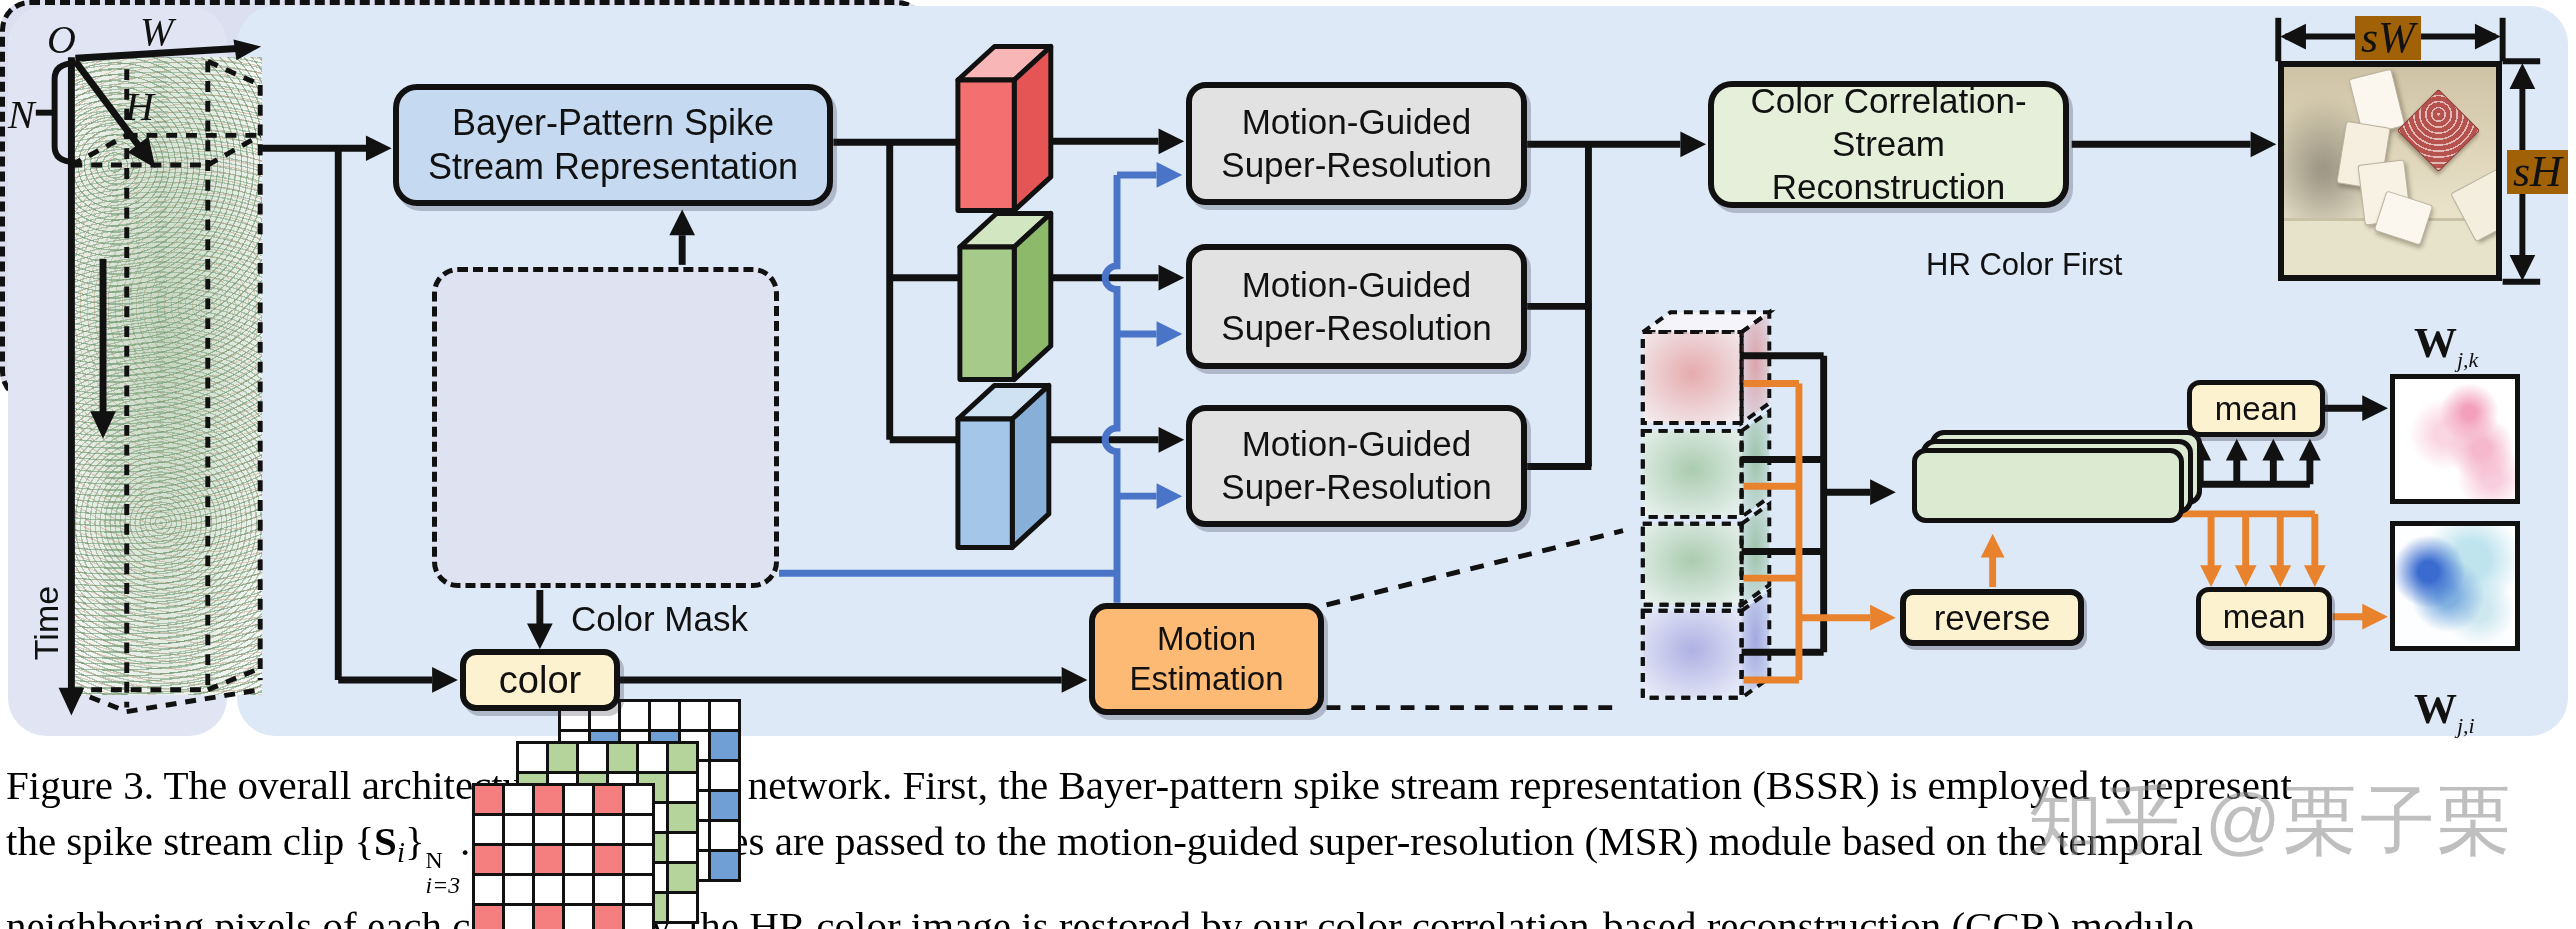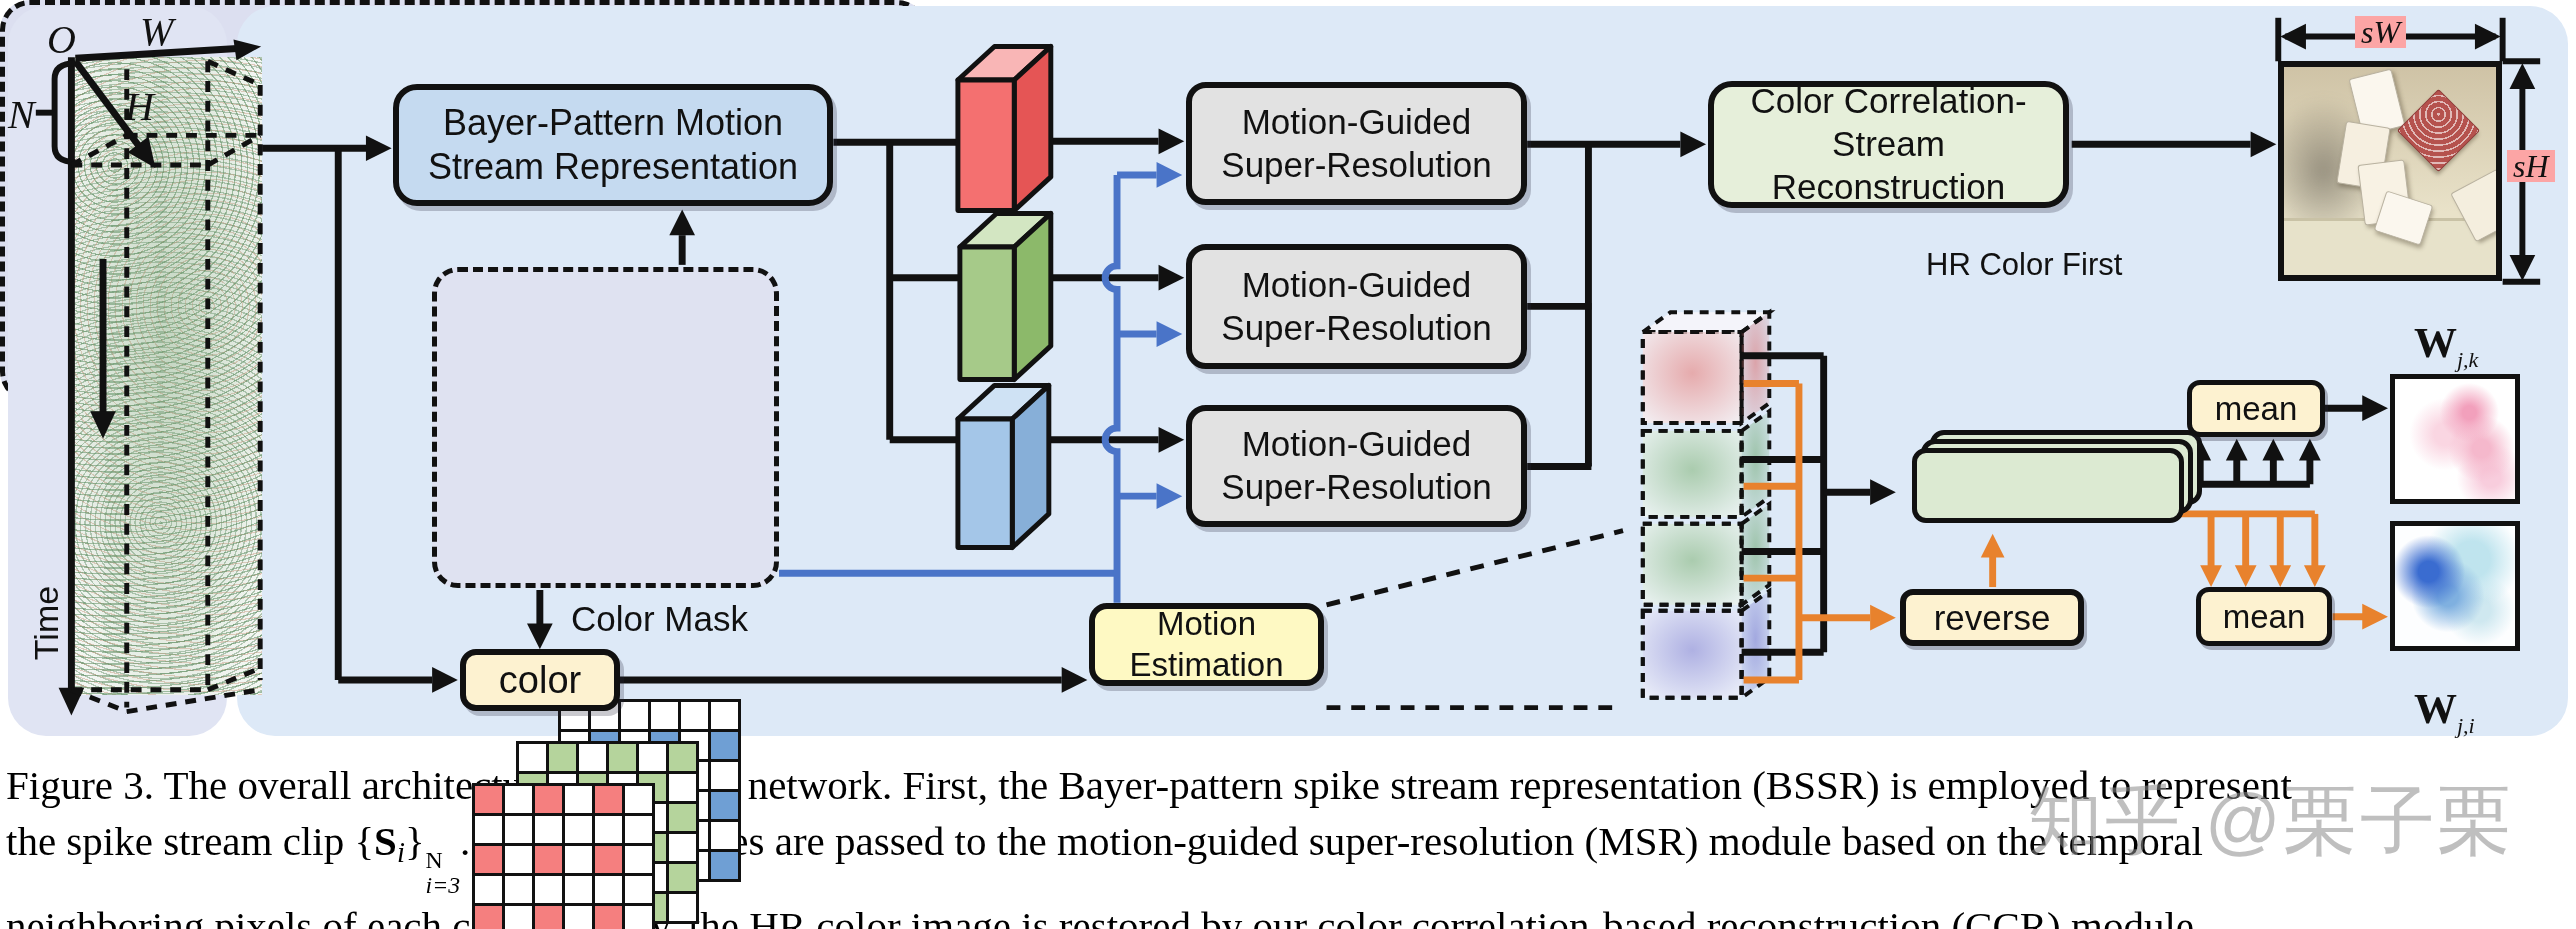--- a/index.html
+++ b/index.html
@@ -12,36 +12,36 @@
   #inset-panel{left:1623px;top:306px;width:927px;height:402px;background:#dcdff0;
                border:5px dashed #111;border-radius:30px;box-sizing:border-box;}
   .box{position:absolute;box-sizing:border-box;border:6px solid #111;border-radius:20px;
        display:flex;flex-direction:column;align-items:center;justify-content:center;
        text-align:center;color:#111;box-shadow:4px 5px 0 rgba(40,40,60,.25);}
   .box .l{display:block;line-height:1.22;}
   #bssr{left:393px;top:84px;width:440px;height:122px;background:#c5daf0;font-size:36px;border-radius:24px;}
   .msr{left:1186px;width:341px;height:123px;background:#e2e2e2;font-size:35px;}
   #msr-1{top:82px;} #msr-2{top:244px;height:125px;} #msr-3{top:405px;height:122px;}
   #ccr{left:1708px;top:81px;width:361px;height:127px;background:#e6efda;font-size:35px;border-radius:24px;}
-  #me{left:1089px;top:603px;width:235px;height:83px;background:#fef9c3;font-size:33px;border-radius:18px;}
+  #me{left:1089px;top:603px;width:235px;height:112px;background:#fdba74;font-size:33px;border-radius:18px;}
   #split{left:460px;top:649px;width:160px;height:62px;background:#fdf2d0;font-size:38px;border-radius:16px;}
   #mask-box{left:432px;top:267px;width:347px;height:321px;border:5px dashed #111;border-radius:26px;
             background:#dfe2f1;position:absolute;box-sizing:border-box;}
   #mask-label{left:571px;top:599px;font-size:35px;color:#111;}
   .bayer-grid{position:absolute;display:grid;gap:3px;background:#111;border:3px solid #111;}
   .bayer-cell{width:27px;height:27px;background:#fff;}
   #hr-frame{left:2278px;top:61px;width:224px;height:220px;border:6px solid #111;box-sizing:border-box;
             background:linear-gradient(#cfc3a6,#e9e2c9 70%);overflow:hidden;position:absolute;}
   .card{position:absolute;background:#fbf7ee;border:1px solid #b9b2a0;border-radius:3px;box-shadow:2px 3px 4px rgba(60,50,30,.35);}
   #hr-shadow{position:absolute;left:-20px;top:30px;width:119px;height:148px;border-radius:50%;
              background:radial-gradient(closest-side,rgba(90,85,75,.55),transparent);filter:blur(6px);}
   #hr-table{position:absolute;left:0;bottom:0;width:224px;height:54px;background:#e7e2ca;border-top:3px solid #c9c2a6;}
   #hr-label{left:1926px;top:247px;font-size:31px;color:#111;}
-  .dimlabel{position:absolute;font-family:"Liberation Serif",serif;font-style:italic;font-size:32px;
-            color:#111;background:#fca5a5;padding:0 6px;line-height:1;}
+  .dimlabel{position:absolute;font-family:"Liberation Serif",serif;font-style:italic;font-size:44px;
+            color:#111;background:#a16207;padding:0 6px;line-height:1;}
   .axis-label{position:absolute;font-family:"Liberation Serif",serif;font-style:italic;font-size:40px;color:#111;}
   #time-label{position:absolute;left:-18px;top:603px;width:129px;height:40px;transform:rotate(-90deg);
               font-size:34px;color:#111;text-align:center;}
   #cuboid-noise{position:absolute;left:71px;top:57px;width:191px;height:638px;
      background:
        radial-gradient(ellipse at 50% 45%, rgba(125,165,120,.40), rgba(125,165,120,.12) 60%, transparent 85%),
        repeating-radial-gradient(circle at 23% 17%, rgba(90,140,95,.55) 0 1.2px, transparent 1.2px 6px),
        repeating-radial-gradient(circle at 71% 39%, rgba(200,150,125,.45) 0 1.1px, transparent 1.1px 7px),
        repeating-radial-gradient(circle at 47% 73%, rgba(110,150,115,.5) 0 1.3px, transparent 1.3px 5px),
        #f3f6f2;}
@@ -271,21 +271,21 @@
       <polygon points="971,250 1008,216 1063,216 1026,250" fill="#d3e6c2"></polygon>
       <polygon points="1026,250 1063,216 1063,350 1026,384" fill="#8cb96a"></polygon>
       <rect x="971" y="250" width="55" height="134" fill="#a6ca89"></rect>
       <polygon points="969,424 1006,390 1061,390 1024,424" fill="#cfe2f4"></polygon>
       <polygon points="1024,424 1061,390 1061,520 1024,554" fill="#87afd8"></polygon>
       <rect x="969" y="424" width="55" height="130" fill="#a4c6e8"></rect>
     </g>
   </svg>
 
   <div class="box txt-over" id="bssr">
-    <span class="l">Bayer-Pattern Motion</span>
+    <span class="l">Bayer-Pattern Spike</span>
     <span class="l">Stream Representation</span>
   </div>
 
   <div id="mask-box" class="txt-over"></div>
   <div id="grids-host" class="abs txt-over">
       <div class="bayer-grid" style="left: 558px; top: 297px; grid-template-columns: repeat(6, 27px); grid-template-rows: repeat(6, 27px);">
         <div class="bayer-cell"></div>
         <div class="bayer-cell"></div>
         <div class="bayer-cell"></div>
         <div class="bayer-cell"></div>

